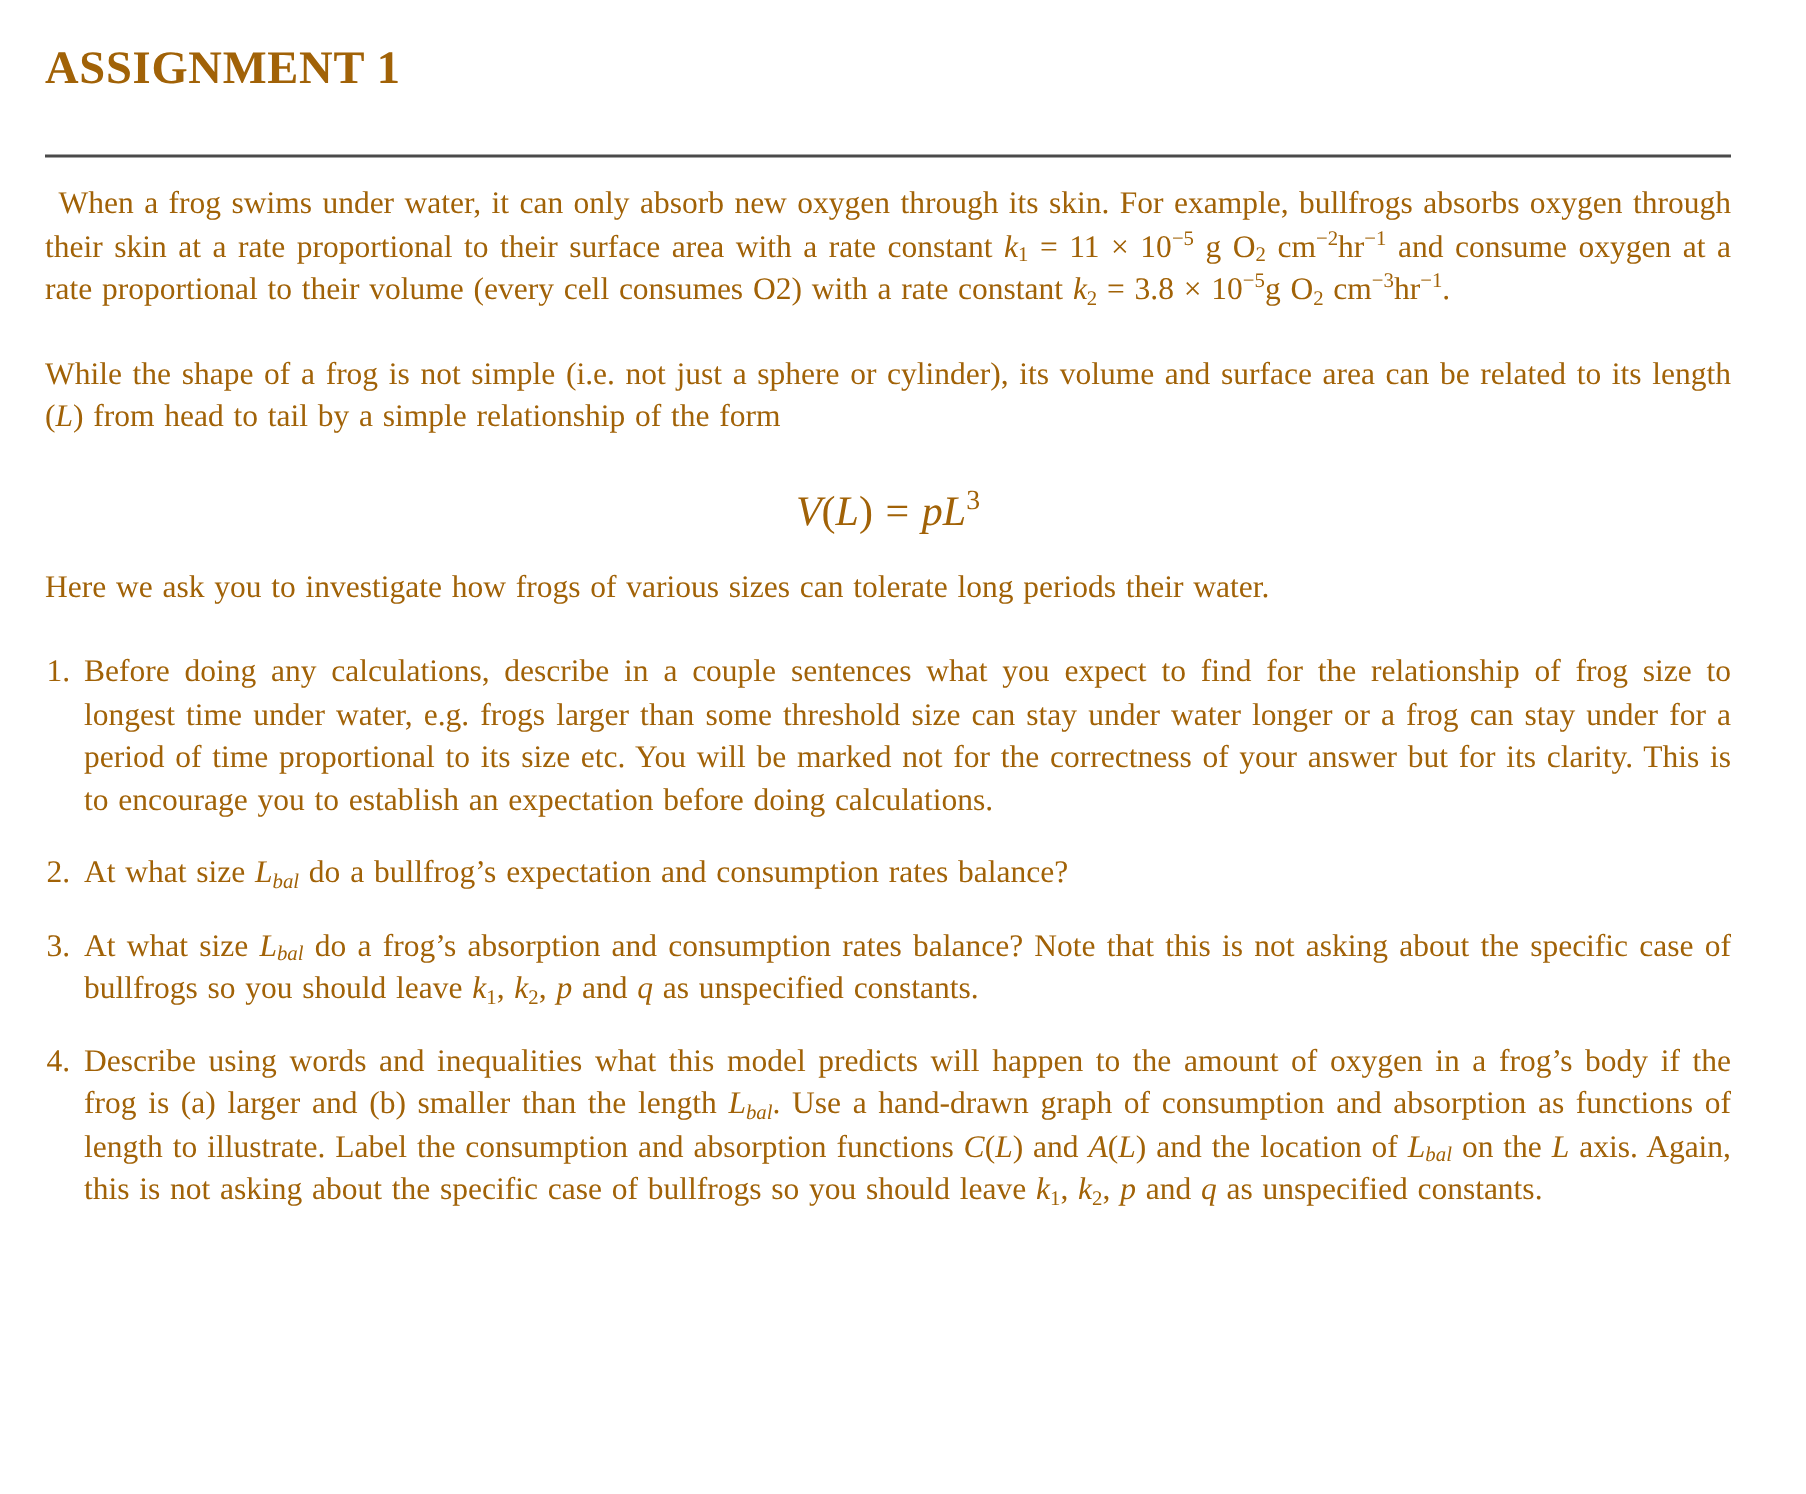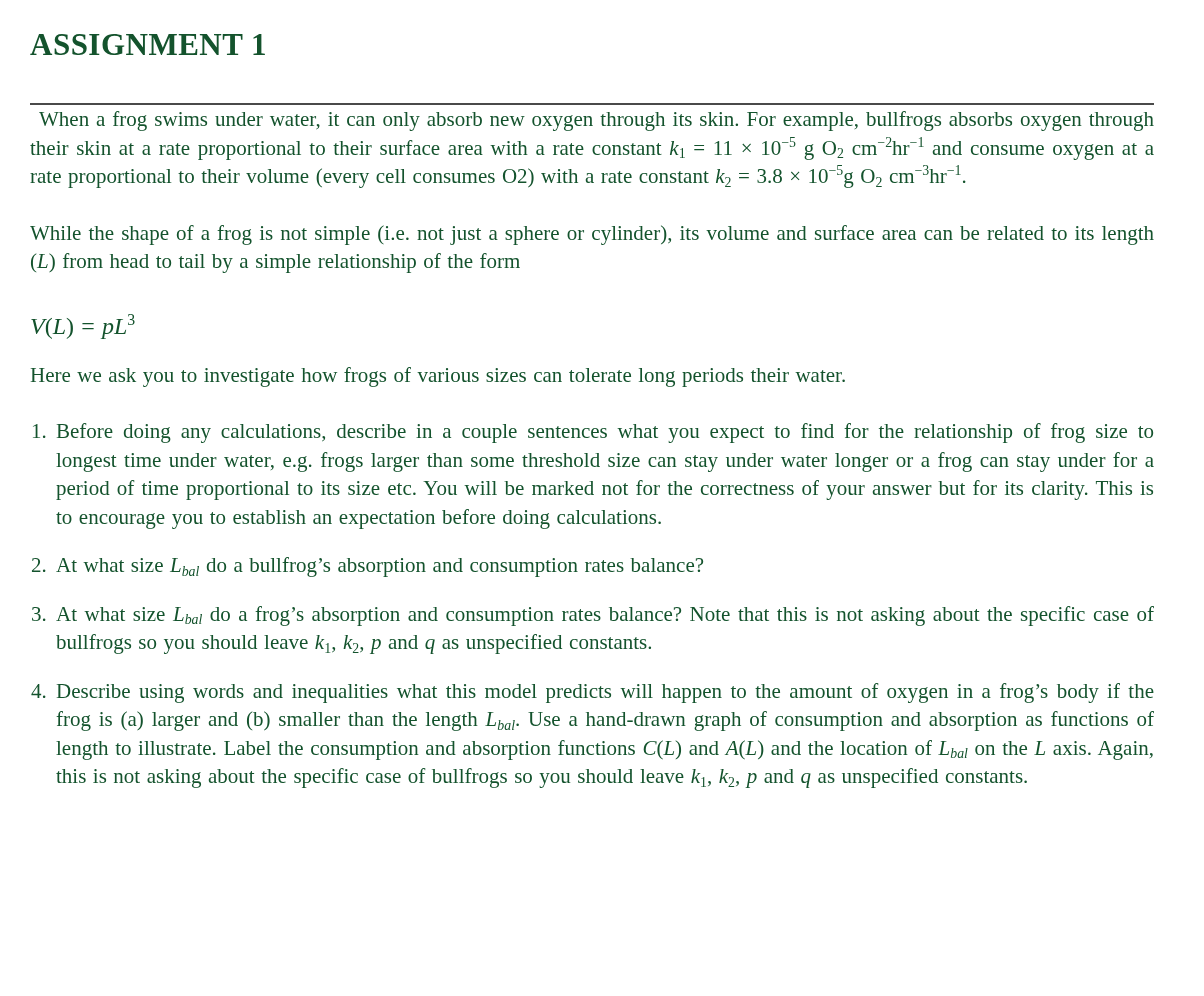--- a/index.html
+++ b/index.html
@@ -3,49 +3,49 @@
 <meta charset="utf-8">
 <style>
   html, body { margin: 0; padding: 0; background: #ffffff; }
   .page {
     position: relative;
     width: 1204px;
     height: 996px;
     box-sizing: border-box;
     padding: 26px 50px 16px 30px;
     background: #ffffff;
-    color: #14532d;
+    color: #a16207;
     font-family: "Liberation Serif", "DejaVu Serif", serif;
     overflow: hidden;
   }
   h1.title {
     margin: 0;
     font-size: 31px;
     line-height: 37px;
     font-weight: bold;
     letter-spacing: 0.5px;
   }
   hr.rule {
     border: none;
     border-top: 2px solid #4a4a4a;
     margin: 40px 0 0 0;
   }
-  .body-text { }
+  .body-text { margin-top: 16px; }
   p.para {
     margin: 0 0 28px 0;
     font-size: 21px;
     line-height: 28.5px;
     text-align: justify;
     word-spacing: 0.06em;
   }
   p.para.first { text-indent: 9px; }
   .eq-block { margin: 18px 0 13px 0; }
   .eq-line {
-    text-align: left;
-    font-size: 24px;
+    text-align: center;
+    font-size: 28px;
     line-height: 44px;
     word-spacing: 0.05em;
   }
   ol.qlist {
     list-style: none;
     margin: 22px 0 0 0;
     padding: 0;
   }
   ol.qlist li {
     position: relative;
@@ -79,18 +79,18 @@
   <hr class="rule">
   <div class="body-text">
       <p class="para first"><span>When a frog swims under water, it can only absorb new oxygen through its skin. For example, bullfrogs absorbs oxygen through their skin at a rate proportional to their surface area with a rate constant </span><span class="mi">k</span><sub>1</sub><span> = 11 × 10</span><sup>−5</sup><span> g O</span><sub>2</sub><span> cm</span><sup>−2</sup><span>hr</span><sup>−1</sup><span> and consume oxygen at a rate proportional to their volume (every cell consumes O2) with a rate constant </span><span class="mi">k</span><sub>2</sub><span> = 3.8 × 10</span><sup>−5</sup><span>g O</span><sub>2</sub><span> cm</span><sup>−3</sup><span>hr</span><sup>−1</sup><span>.</span></p>
       <p class="para"><span>While the shape of a frog is not simple (i.e. not just a sphere or cylinder), its volume and surface area can be related to its length (</span><span class="mi">L</span><span>) from head to tail by a simple relationship of the form</span></p>
       <div class="eq-block">
         <div class="eq-line"><span class="mi">V</span><span>(</span><span class="mi">L</span><span>) = </span><span class="mi">pL</span><sup>3</sup></div>
       </div>
       <p class="para"><span>Here we ask you to investigate how frogs of various sizes can tolerate long periods their water.</span></p>
       <ol class="qlist">
         <li><span class="num">1.</span><span><span>Before doing any calculations, describe in a couple sentences what you expect to find for the relationship of frog size to longest time under water, e.g. frogs larger than some threshold size can stay under water longer or a frog can stay under for a period of time proportional to its size etc. You will be marked not for the correctness of your answer but for its clarity. This is to encourage you to establish an expectation before doing calculations.</span></span></li>
-        <li><span class="num">2.</span><span><span>At what size </span><span class="mi">L</span><sub class="mi">bal</sub><span> do a bullfrog’s absorption and consumption rates balance?</span></span></li>
+        <li><span class="num">2.</span><span><span>At what size </span><span class="mi">L</span><sub class="mi">bal</sub><span> do a bullfrog’s expectation and consumption rates balance?</span></span></li>
         <li><span class="num">3.</span><span><span>At what size </span><span class="mi">L</span><sub class="mi">bal</sub><span> do a frog’s absorption and consumption rates balance? Note that this is not asking about the specific case of bullfrogs so you should leave </span><span class="mi">k</span><sub>1</sub><span>, </span><span class="mi">k</span><sub>2</sub><span>, </span><span class="mi">p</span><span> and </span><span class="mi">q</span><span> as unspecified constants.</span></span></li>
         <li><span class="num">4.</span><span><span>Describe using words and inequalities what this model predicts will happen to the amount of oxygen in a frog’s body if the frog is (a) larger and (b) smaller than the length </span><span class="mi">L</span><sub class="mi">bal</sub><span>. Use a hand-drawn graph of consumption and absorption as functions of length to illustrate. Label the consumption and absorption functions </span><span class="mi">C</span><span>(</span><span class="mi">L</span><span>) and </span><span class="mi">A</span><span>(</span><span class="mi">L</span><span>) and the location of </span><span class="mi">L</span><sub class="mi">bal</sub><span> on the </span><span class="mi">L</span><span> axis. Again, this is not asking about the specific case of bullfrogs so you should leave </span><span class="mi">k</span><sub>1</sub><span>, </span><span class="mi">k</span><sub>2</sub><span>, </span><span class="mi">p</span><span> and </span><span class="mi">q</span><span> as unspecified constants.</span></span></li>
       </ol>
     </div>
 </div>
 
 </body></html>

